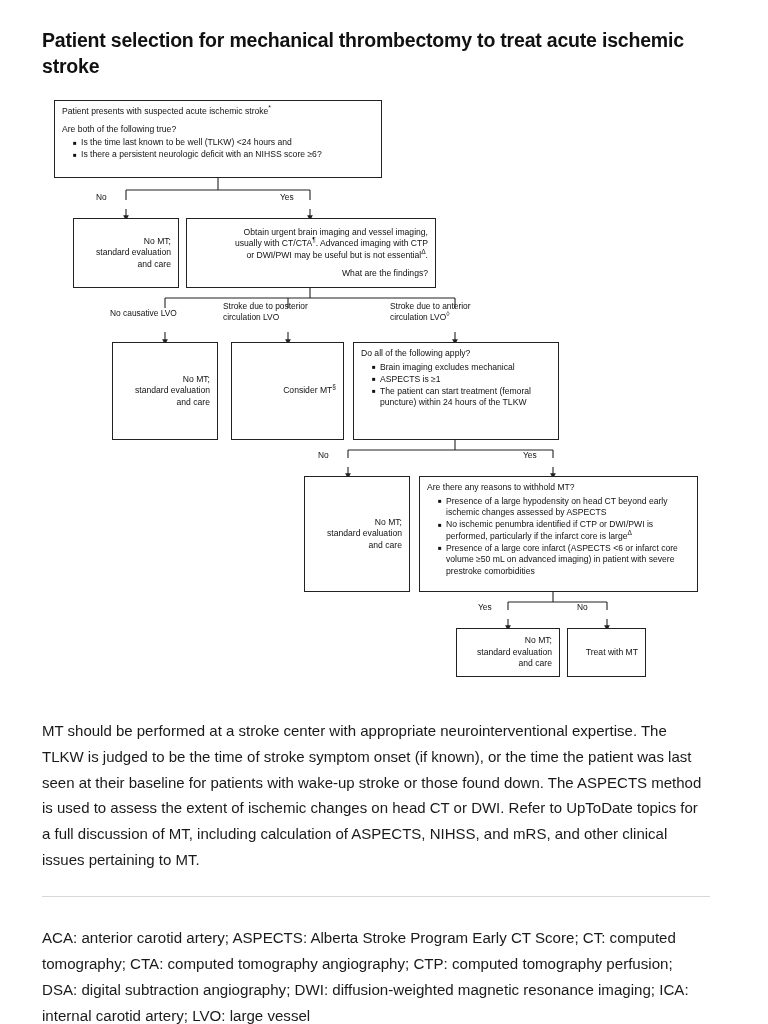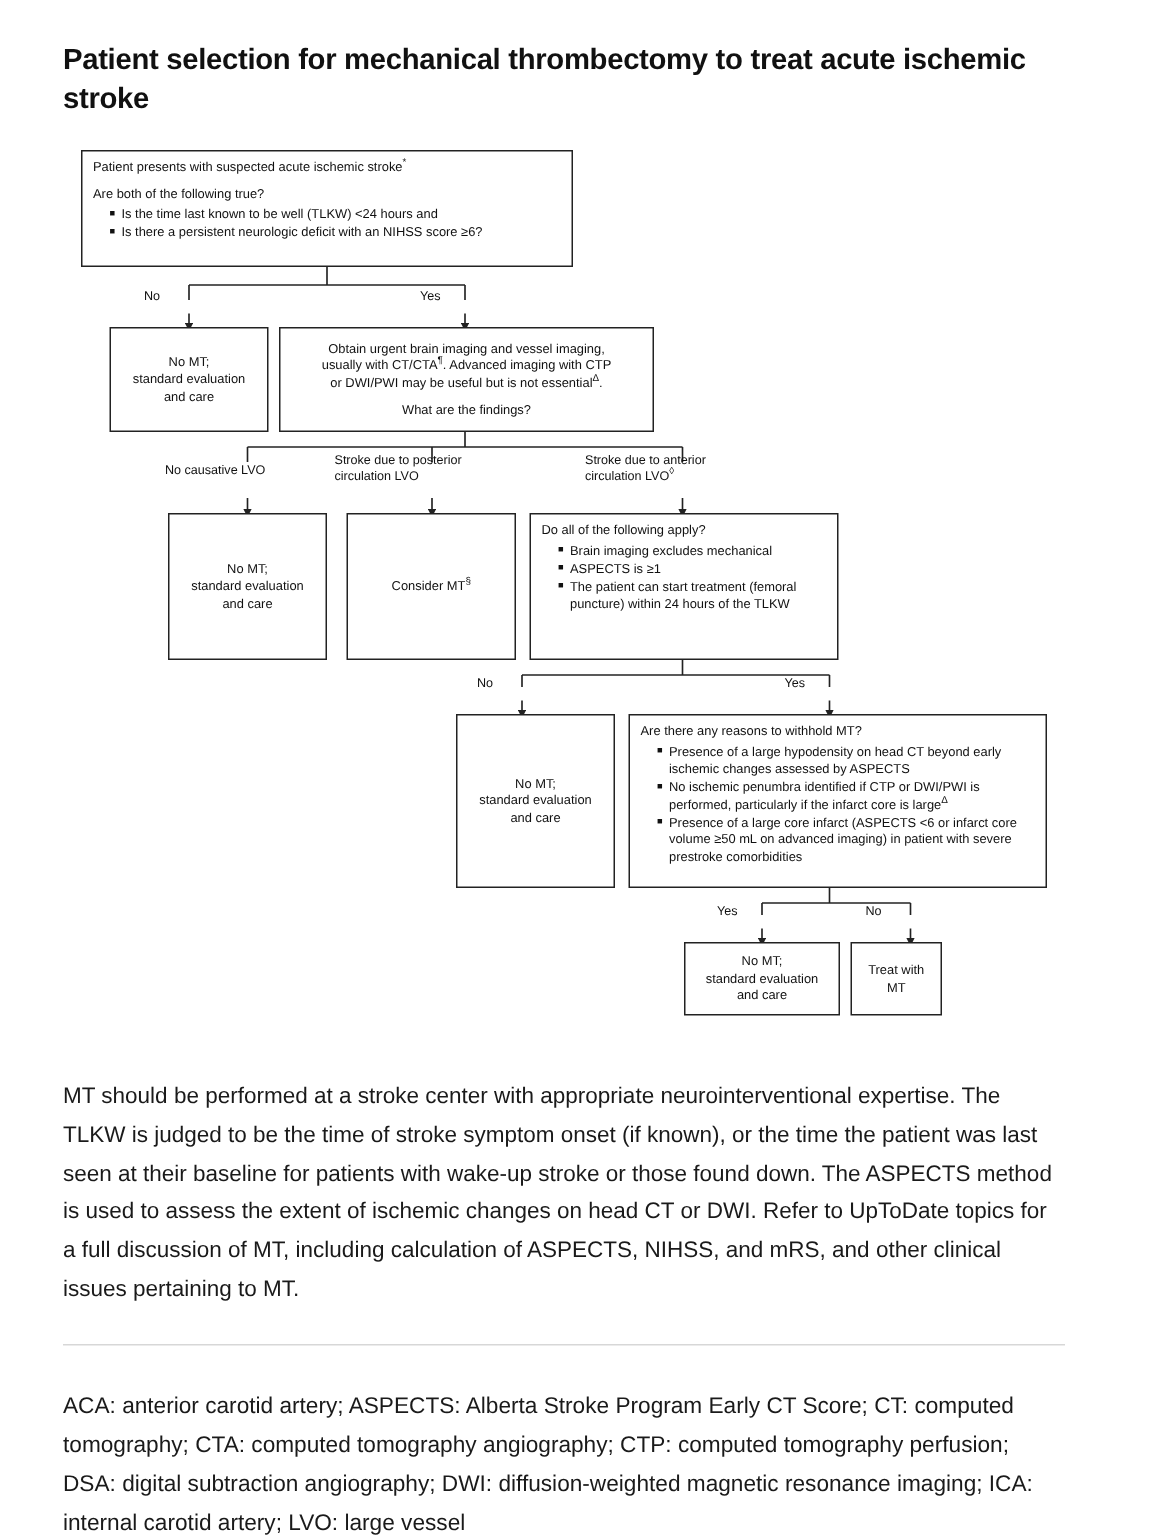--- a/index.html
+++ b/index.html
@@ -51,21 +51,21 @@
     border: 1.1px solid #222222;
     background: #ffffff;
     font-size: 8.6px;
     line-height: 1.34;
     color: #111111;
     padding: 5px 7px;
   }
   .fbox.center {
     display: flex;
     flex-direction: column;
-    align-items: center;
+    align-items: flex-end;
     justify-content: center;
     text-align: center;
   }
   .fbox .q {
     display: block;
   }
   .fbox ul {
     margin: 2px 0 0 0;
     padding: 0 0 0 11px;
     list-style: none;
@@ -250,21 +250,21 @@
 
   <div class="flabel" style="left:478px; top:510px; width:60px;">Yes</div>
   <div class="flabel" style="left:577px; top:510px; width:60px;">No</div>
 
   <div class="fbox center" style="left:456px; top:536px; width:104px; height:49px;">
     <span>No MT;</span>
     <span>standard evaluation</span>
     <span>and care</span>
   </div>
 
-  <div class="fbox center" style="left:567px; top:536px; width:61px; height:49px;">
+  <div class="fbox center" style="left:567px; top:536px; width:79px; height:49px;">
     <span>Treat with MT</span>
   </div>
 
 </div>
 
 <p class="body-note">MT should be performed at a stroke center with appropriate neurointerventional expertise. The TLKW is judged to be the time of stroke symptom onset (if known), or the time the patient was last seen at their baseline for patients with wake-up stroke or those found down. The ASPECTS method is used to assess the extent of ischemic changes on head CT or DWI. Refer to UpToDate topics for a full discussion of MT, including calculation of ASPECTS, NIHSS, and mRS, and other clinical issues pertaining to MT.</p>
 
 <div class="divider"></div>
 
 <p class="abbrev">ACA: anterior carotid artery; ASPECTS: Alberta Stroke Program Early CT Score; CT: computed tomography; CTA: computed tomography angiography; CTP: computed tomography perfusion; DSA: digital subtraction angiography; DWI: diffusion-weighted magnetic resonance imaging; ICA: internal carotid artery; LVO: large vessel</p>

